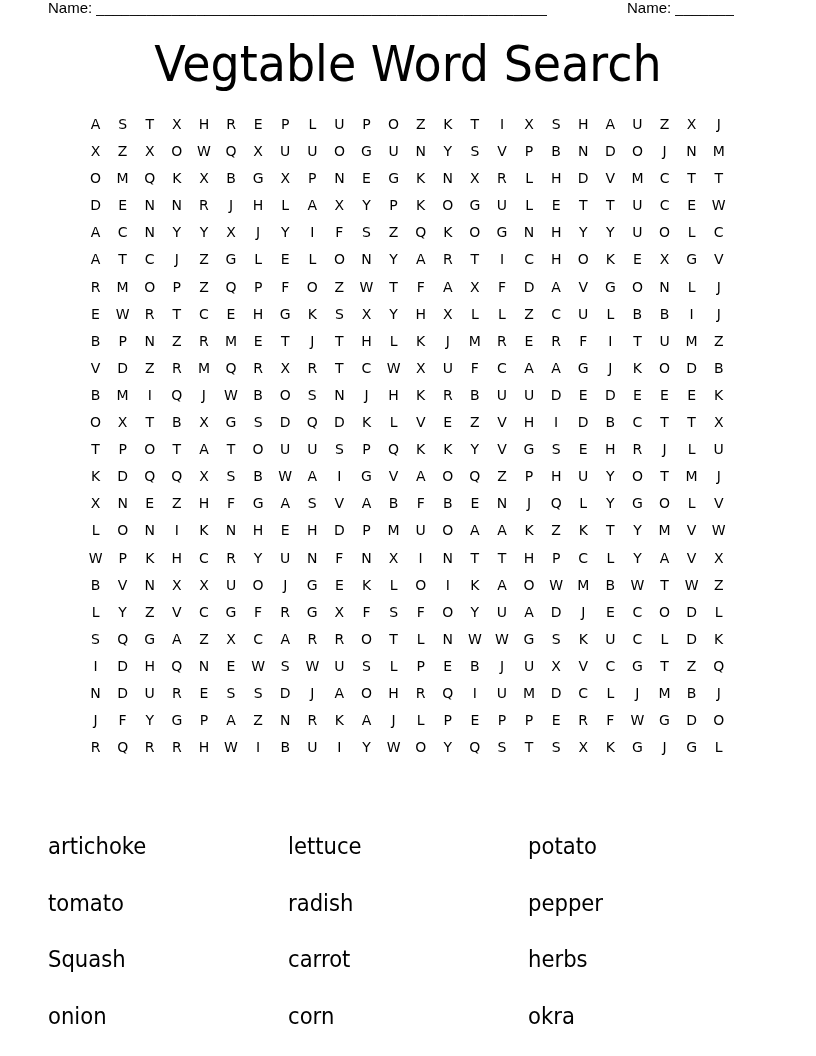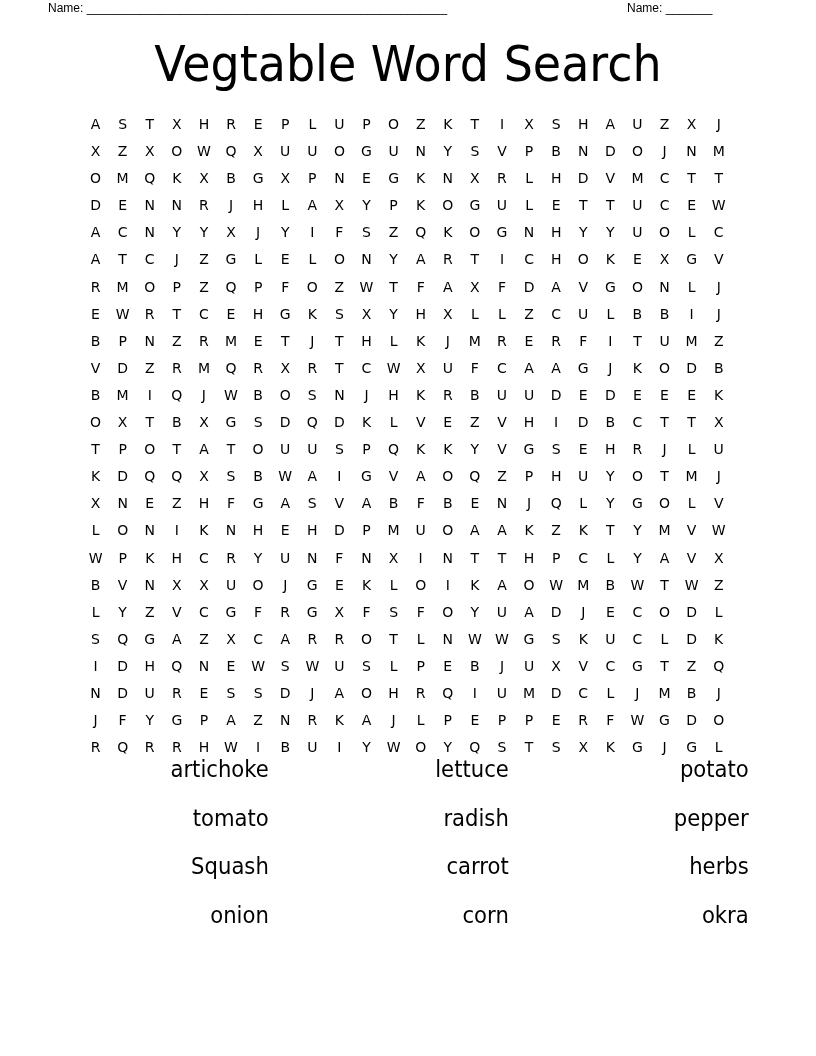--- a/index.html
+++ b/index.html
@@ -1,38 +1,38 @@
 <!DOCTYPE html>
 <html><head>
 <meta charset="utf-8">
 <style>
   html, body { margin: 0; padding: 0; background: #ffffff; }
   body { width: 816px; height: 1056px; position: relative; overflow: hidden; color: #000; }
   .header-line {
     position: absolute; top: 0; left: 48px; width: 700px; height: 20px;
-    font-family: "Liberation Sans", sans-serif; font-size: 12px; line-height: 18px;
+    font-family: "Liberation Sans", sans-serif; font-size: 15px; line-height: 18px;
     white-space: pre;
   }
   .header-line .name { position: absolute; left: 0; top: -1px; }
   .header-line .date { position: absolute; left: 579px; top: -1px; }
   .title {
     position: absolute; top: 33px; left: 0; width: 816px; text-align: center;
     font-family: "DejaVu Sans", sans-serif; font-size: 50px; line-height: 62px;
     letter-spacing: 0px; font-weight: normal;
     transform: scaleX(0.92); transform-origin: center;
   }
   .grid { position: absolute; left: 82px; top: 111px; }
   .grid-row { display: flex; height: 27.1px; }
   .cell {
     width: 27.1px; text-align: center;
     font-family: "DejaVu Sans", sans-serif; font-size: 14px; line-height: 27px;
   }
   .words {
-    position: absolute; top: 747px; left: 48px; width: 720px;
-    display: grid; grid-template-columns: 240px 240px 240px; row-gap: 4px; text-align: right;
+    position: absolute; top: 824px; left: 48px; width: 720px;
+    display: grid; grid-template-columns: 240px 240px 240px; row-gap: 12px;
   }
   .word {
     font-family: "DejaVu Sans", sans-serif; font-size: 23px; line-height: 44.5px;
     transform: scaleX(0.92); transform-origin: left;
   }
 </style>
 </head>
 <body>
 
 <div class="header-line">

